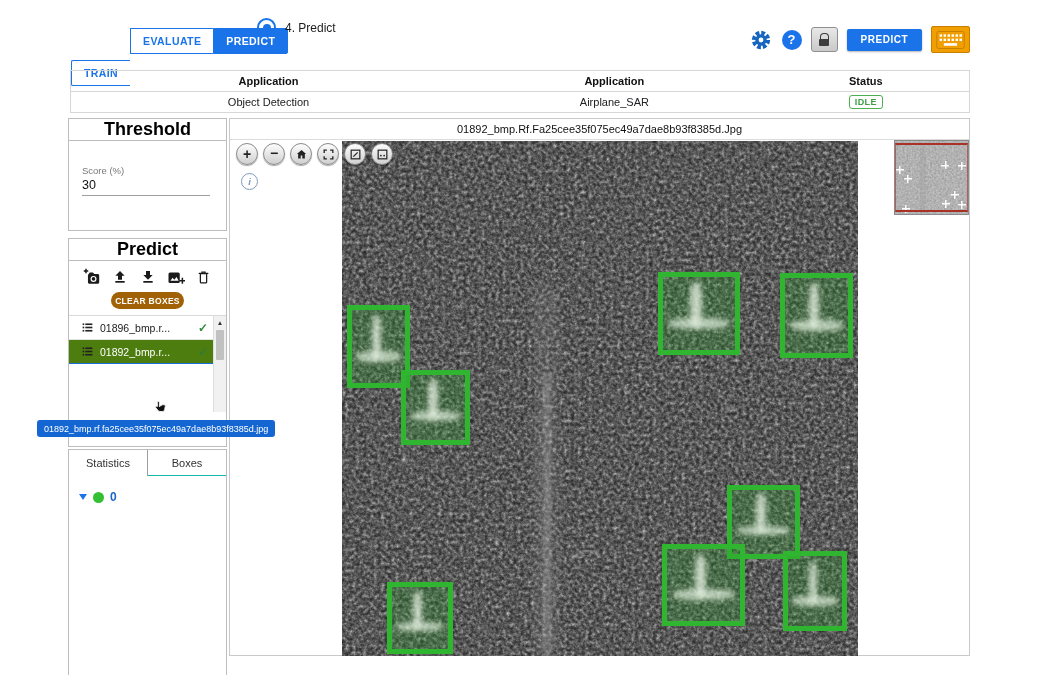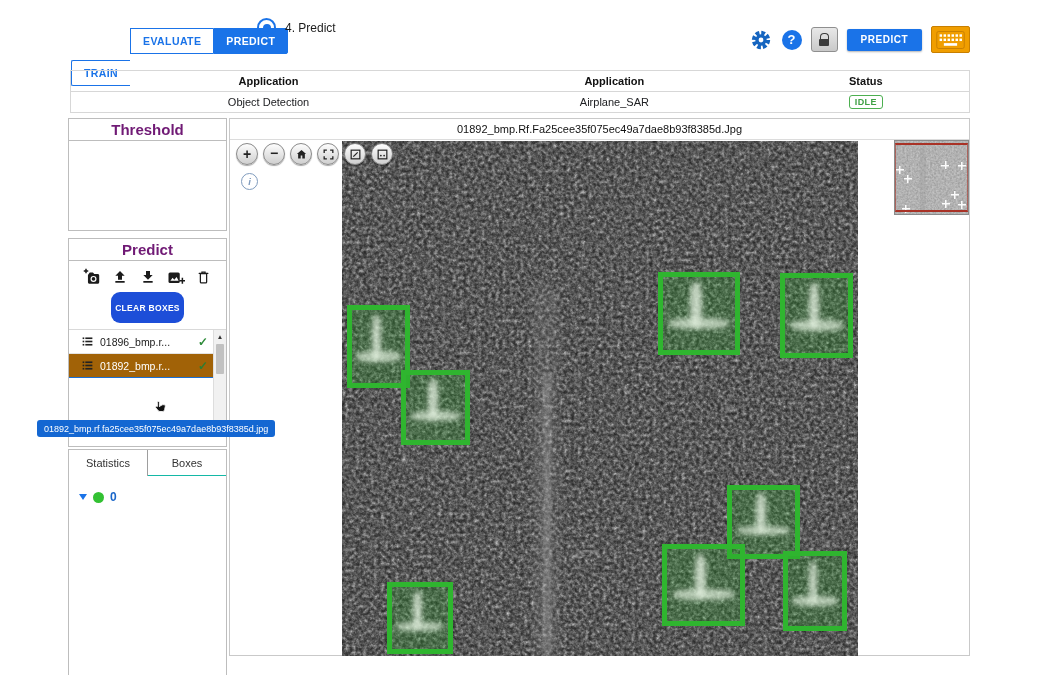--- a/index.html
+++ b/index.html
@@ -41,42 +41,42 @@
   .proj-table{position:absolute;left:70px;top:70px;width:900px;border-collapse:collapse;table-layout:fixed;
               border:1px solid #d7d7d7;font-size:11px;}
   .proj-table th,.proj-table td{border-bottom:1px solid #d7d7d7;text-align:center;padding:3px 4px;height:14px;}
   .proj-table th{font-weight:700;color:#111;}
   .status-badge{display:inline-block;border:1px solid #4caf50;color:#3fa044;border-radius:3px;
                 font-size:9px;font-weight:700;padding:1px 5px;letter-spacing:.4px;}
 
   
   .panel{position:absolute;left:68px;width:159px;background:#fff;border:1px solid #bdbdbd;box-sizing:border-box;}
   .panel-title{height:21px;border-bottom:1px solid #bdbdbd;display:flex;align-items:center;justify-content:center;
-               font-size:15px;font-weight:700;color:#701a75;}
+               font-size:18px;font-weight:700;color:#000000;}
 
   
   .threshold-panel{top:118px;height:113px;}
   .score-field{margin:24px 12px 0 13px;}
   .score-label{font-size:9.5px;color:#777;}
   .score-value{font-size:12.5px;color:#111;margin-top:2px;}
   .score-underline{height:1px;background:#9e9e9e;margin-top:3px;width:128px;}
 
   
   .predict-panel{top:238px;height:209px;}
   .action-row{display:flex;align-items:center;justify-content:center;gap:10px;height:28px;margin-top:2px;}
   .action-ic{width:18px;height:18px;display:flex;align-items:center;justify-content:center;cursor:pointer;}
-  .clear-boxes{display:block;margin:1px auto 6px;height:31px;padding:0 4px;background:#1d4ed8;color:#fff;
+  .clear-boxes{display:block;margin:1px auto 6px;height:17px;padding:0 4px;background:#a16207;color:#fff;
                border:none;border-radius:9px;font-size:8.5px;font-weight:700;letter-spacing:.3px;cursor:pointer;
                font-family:"Liberation Sans",sans-serif;}
   .file-list-wrap{position:relative;border-top:1px solid #d9d9d9;height:96px;}
   .file-list{position:absolute;left:0;top:0;right:12px;bottom:0;overflow:hidden;}
   .file-row{height:23px;display:flex;align-items:center;gap:6px;padding:0 6px 0 12px;
             border-bottom:1px solid #e3e3e3;font-size:10.5px;color:#222;cursor:pointer;background:#fff;}
   .file-row .fname{flex:1;white-space:nowrap;overflow:hidden;}
-  .file-row.selected{background:#a16207;color:#fff;border-bottom-color:#1a6fd4;}
+  .file-row.selected{background:#4d7c0f;color:#fff;border-bottom-color:#1a6fd4;}
   .file-check{color:#2e8b3a;font-size:12px;font-weight:700;}
   .file-check::before{content:"\2713";}
   .file-row.selected .file-check{color:#2e7d32;}
   .list-scrollbar{position:absolute;right:0;top:0;bottom:0;width:12px;background:#f1f1f1;border-left:1px solid #ddd;}
   .scroll-up{height:12px;display:flex;align-items:center;justify-content:center;font-size:6.5px;color:#333;}
   .scroll-up::before{content:"\25B2";}
   .scroll-thumb{width:8px;height:30px;background:#c1c1c1;margin:2px auto 0;border-radius:1px;}
 
   
   .file-tooltip{position:absolute;left:37px;top:420px;height:17px;padding:0 7px;background:#1467d2;color:#fff;
@@ -216,20 +216,25 @@
         <td>Airplane_SAR</td>
         <td>
           <span class="status-badge">IDLE</span>
         </td>
       </tr>
     </tbody>
   </table>
 
   <div class="panel threshold-panel">
     <div class="panel-title">Threshold</div>
+    <div class="score-field">
+      <div class="score-label">Score (%)</div>
+      <div class="score-value">30</div>
+      <div class="score-underline"></div>
+    </div>
   </div>
 
   <div class="panel predict-panel">
     <div class="panel-title">Predict</div>
 
     <div class="action-row">
       <span class="action-ic">
         <svg width="18" height="18" viewBox="0 0 24 24" fill="#1b1b1b">
           <path d="M3 1h2v2h2v2H5v2H3V5H1V3h2z"></path>
           <path d="M9 6h4.2L15 8h4.6c1.1 0 2 .9 2 2v9c0 1.1-.9 2-2 2H8.6c-1.1 0-2-.9-2-2V9.4L9 6z"></path>

